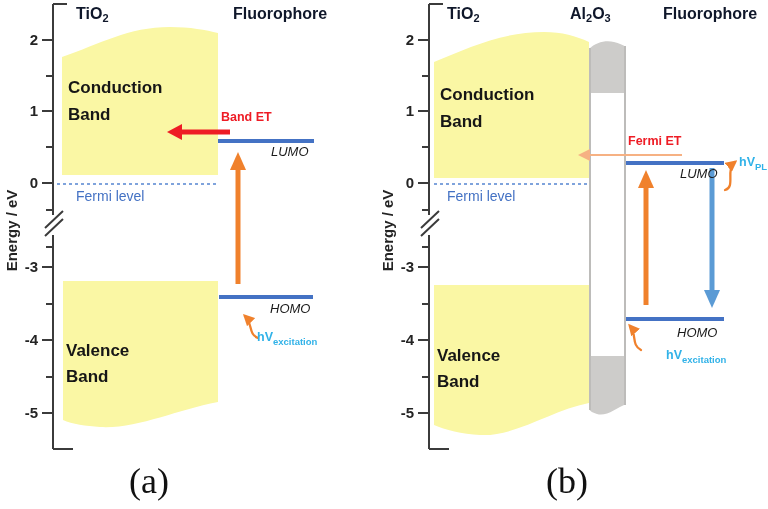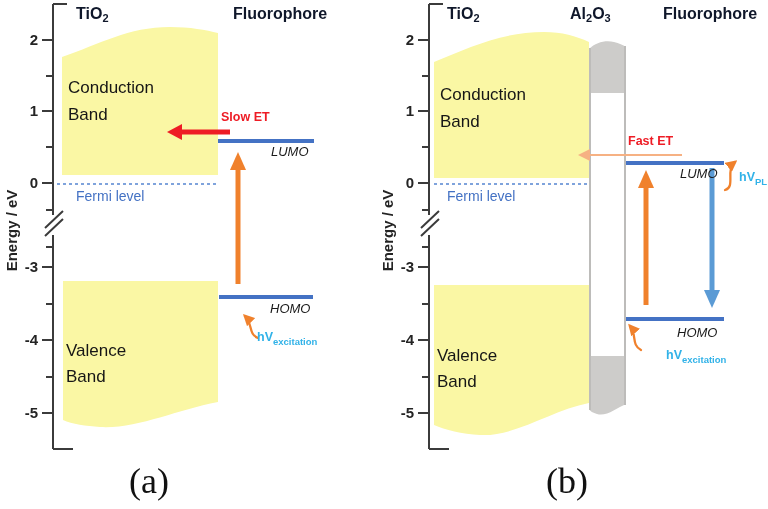--- a/index.html
+++ b/index.html
@@ -2,21 +2,21 @@
 <html style="--band-yellow: #FAF7A4; --level-blue: #4472C4; --fermi-blue: #7FA3DC; --orange: #F0812C; --light-orange: #F6B183; --red: #EE1C25; --cyan: #31B2E8; --gray-fill: #CDCCCA; --gray-border: #BDBCBA; --axis-dark: #3B3B3B; --arrow-blue: #5B9BD5; --text-dark: #1A1A1A;"><head>
 <meta charset="utf-8">
 <style>
   html,body{margin:0;padding:0;background:#fff}
   .stage{position:relative;width:768px;height:509px;background:#ffffff;
          font-family:"Liberation Sans",sans-serif;overflow:hidden}
   .stage svg{position:absolute;left:0;top:0}
   .txt{position:absolute;white-space:nowrap;color:var(--text-dark)}
   .title{font-size:16px;font-weight:700;color:#0f172a}
   .sub{font-size:11px;vertical-align:-3px;font-weight:700}
-  .bandlab{font-size:17px;font-weight:400;color:#161616}
+  .bandlab{font-size:17px;font-weight:700;color:#161616}
   .fermi{font-size:14px;font-weight:400;color:var(--level-blue)}
   .orb{font-size:13px;font-style:italic;font-weight:500;color:#191919}
   .et{font-size:12.5px;font-weight:700;color:var(--red)}
   .hv{font-size:12.5px;font-weight:700;color:var(--cyan)}
   .hv .hvsub{font-size:9.5px;position:relative;top:4px;font-weight:700}
   .tick{position:absolute;width:28px;text-align:right;font-size:15px;font-weight:600;color:#242424;line-height:20px}
   .axlab{position:absolute;width:160px;text-align:center;font-size:15px;font-weight:600;color:#242424;transform:rotate(-90deg)}
   .cap{position:absolute;width:64px;text-align:center;font-family:"Liberation Serif",serif;font-size:36px;color:#111}
   
   .band{fill:var(--band-yellow)}
@@ -125,21 +125,21 @@
   <div class="txt bandlab" style="left:68px;top:78px">Conduction</div>
   <div class="txt bandlab" style="left:68px;top:105px">Band</div>
   <div class="txt bandlab" style="left:66px;top:341px">Valence</div>
   <div class="txt bandlab" style="left:66px;top:367px">Band</div>
 
   <div class="txt fermi" style="left:76px;top:188px">Fermi level</div>
 
   <div class="txt orb" style="left:271px;top:144px">LUMO</div>
   <div class="txt orb" style="left:270px;top:301px">HOMO</div>
 
-  <div class="txt et" style="left:221px;top:110px">Slow ET</div>
+  <div class="txt et" style="left:221px;top:110px">Band ET</div>
 
   <div class="txt hv" style="left:257px;top:330px">
     <span>hV</span><span class="hvsub">excitation</span>
   </div>
 
   <div class="cap" style="left:117px;top:460px">(a)</div>
 
   <div class="txt axlab" style="left:307px;top:222px">Energy / eV</div>
   <div class="txt tick" style="left:386px;top:30px">2</div>
   <div class="txt tick" style="left:386px;top:101px">1</div>
@@ -159,23 +159,23 @@
   <div class="txt bandlab" style="left:440px;top:85px">Conduction</div>
   <div class="txt bandlab" style="left:440px;top:112px">Band</div>
   <div class="txt bandlab" style="left:437px;top:346px">Valence</div>
   <div class="txt bandlab" style="left:437px;top:372px">Band</div>
 
   <div class="txt fermi" style="left:447px;top:188px">Fermi level</div>
 
   <div class="txt orb" style="left:680px;top:166px">LUMO</div>
   <div class="txt orb" style="left:677px;top:325px">HOMO</div>
 
-  <div class="txt et" style="left:628px;top:134px">Fast ET</div>
+  <div class="txt et" style="left:628px;top:134px">Fermi ET</div>
 
-  <div class="txt hv" style="left:739px;top:170px">
+  <div class="txt hv" style="left:739px;top:155px">
     <span>hV</span><span class="hvsub">PL</span>
   </div>
   <div class="txt hv" style="left:666px;top:348px">
     <span>hV</span><span class="hvsub">excitation</span>
   </div>
 
   <div class="cap" style="left:535px;top:460px">(b)</div>
 
 </div>
 

